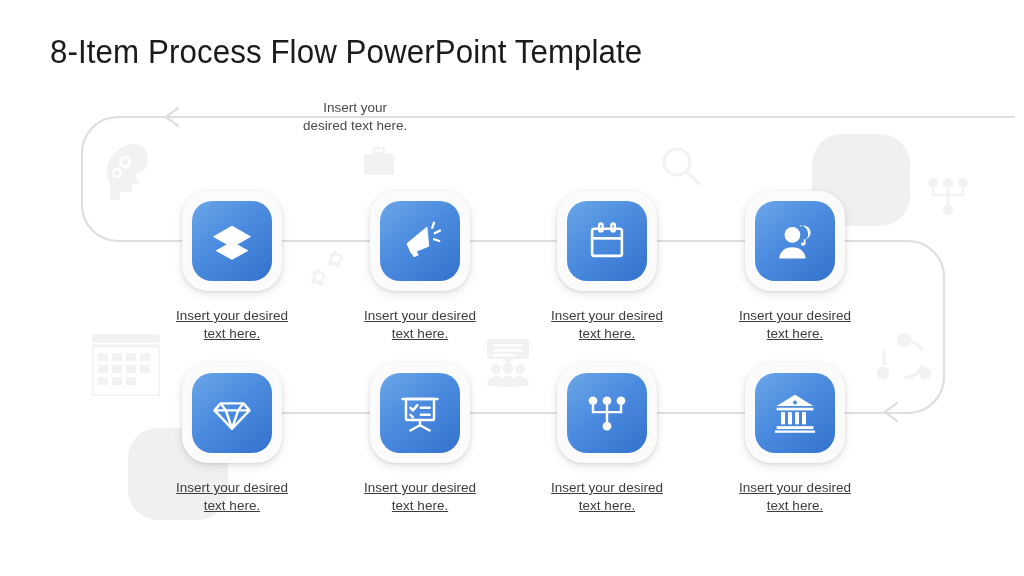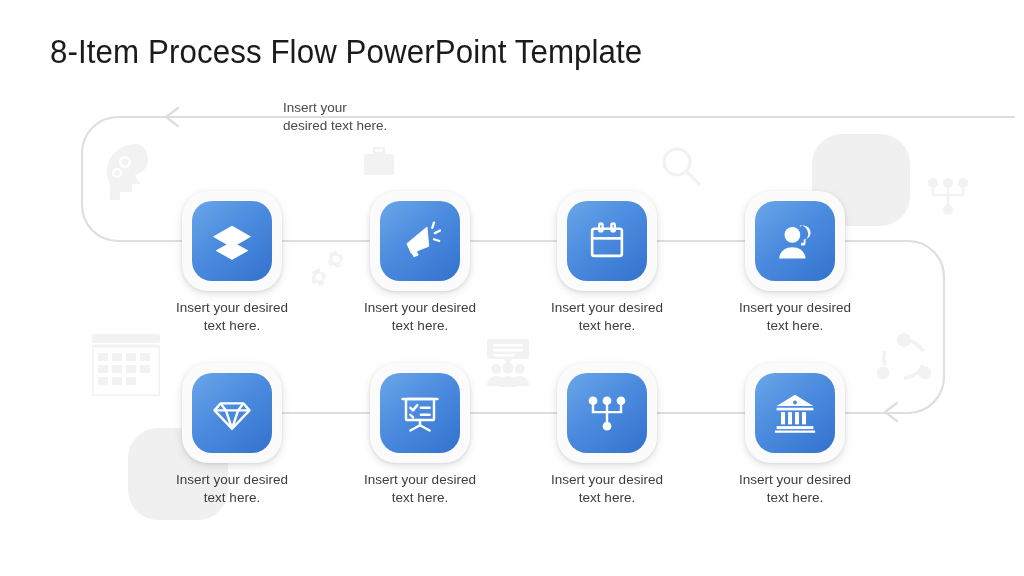--- a/index.html
+++ b/index.html
@@ -66,26 +66,26 @@
     fill: none;
     stroke: #dedede;
     stroke-width: 2.2;
     stroke-linecap: round;
     stroke-linejoin: round;
   }
 
   
   .loop-note {
     position: absolute;
-    left: 283px;
+    left: 303px;
     top: 99px;
     font-size: 13.5px;
     line-height: 1.35;
     color: #4a4a4a;
-    text-align: left;
+    text-align: center;
   }
 
   
   .node {
     position: absolute;
     width: 150px;
     text-align: center;
   }
   .tile-outer {
     width: 100px;
@@ -108,25 +108,26 @@
     align-items: center;
     justify-content: center;
   }
   .tile-inner svg {
     width: 42px;
     height: 42px;
     fill: #ffffff;
     stroke: #ffffff;
   }
   .node-caption {
-    margin-top: 8px;
+    margin-top: 16px;
     font-size: 13.5px;
     line-height: 1.35;
     color: #3d3d3d;
     white-space: pre-line;
+    text-decoration: underline;
   }
 </style>
 </head>
 <body>
 
 <div class="bg-layer">
 
   <div class="blob blob-tr"></div>
   <div class="blob blob-bl"></div>
 

